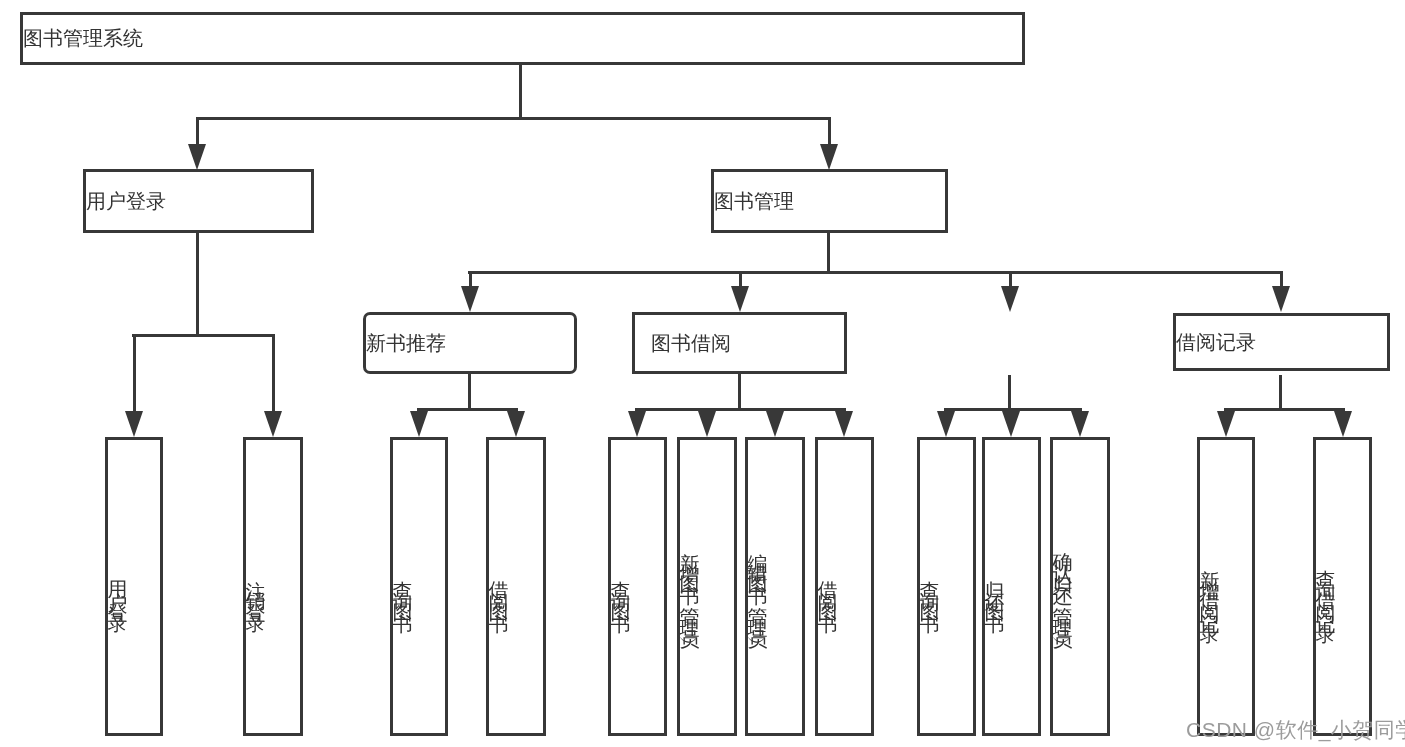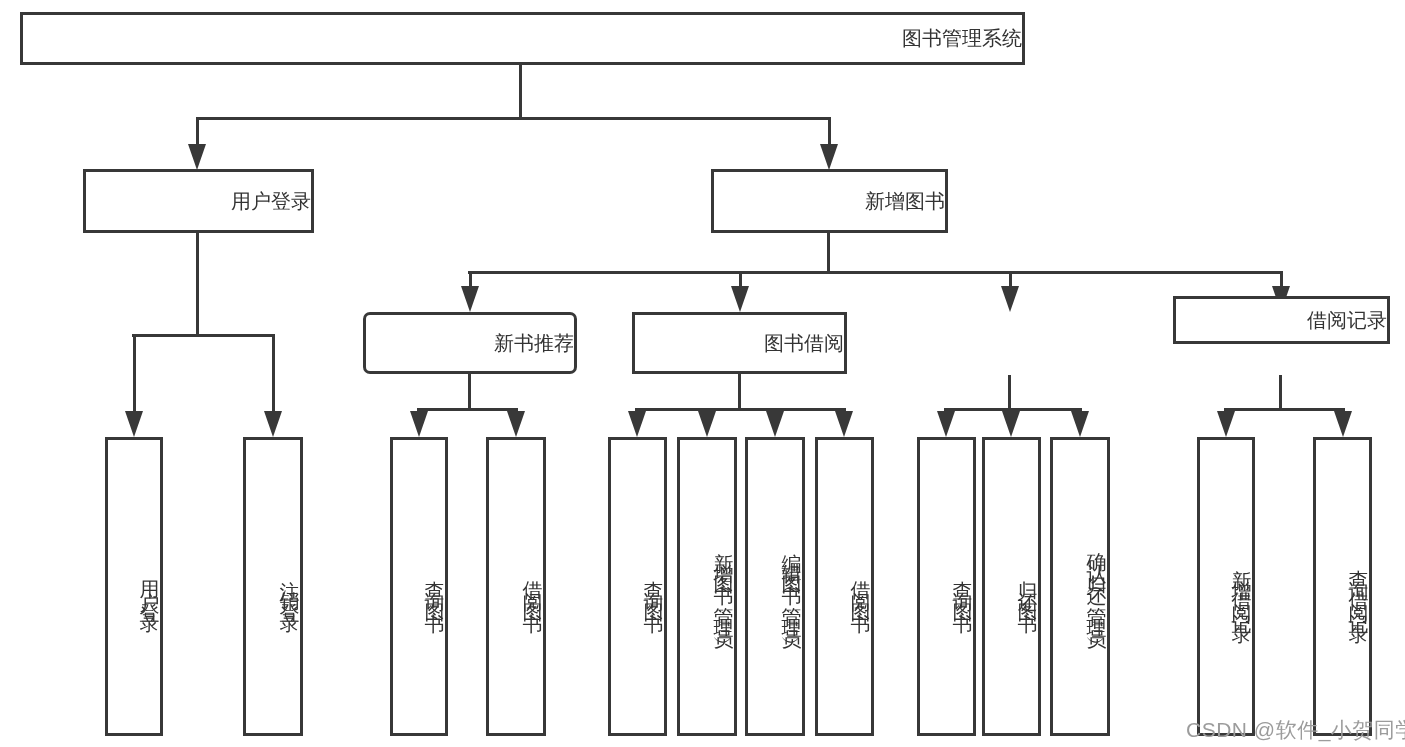--- a/index.html
+++ b/index.html
@@ -9,21 +9,21 @@
     --bg:#ffffff;
   }
   html,body{margin:0;padding:0;background:var(--bg);}
   .canvas{
     position:relative;width:1405px;height:747px;background:var(--bg);
     font-family:"Liberation Sans","DejaVu Sans",sans-serif;color:var(--text);
     overflow:hidden;
   }
   .node{
     position:absolute;box-sizing:border-box;border:3px solid var(--line);
-    background:#fff;display:flex;align-items:center;justify-content:flex-end;
+    background:#fff;display:flex;align-items:center;justify-content:flex-start;
     font-size:20px;color:var(--text);
   }
   .node .lbl{white-space:nowrap;}
   .leaf .lbl{
     writing-mode:vertical-rl;text-orientation:mixed;
     letter-spacing:11px;line-height:1;
   }
   .hline,.vline{position:absolute;background:var(--line);}
   .varrow{position:absolute;width:18px;}
   .varrow::before{
@@ -51,42 +51,42 @@
 
   <div class="vline" style="left:519px;top:65px;width:3px;height:53px;"></div>
   <div class="hline" style="left:196px;top:117px;width:634px;height:3px;"></div>
   <div class="varrow" style="left:188px;top:117px;height:53px;"></div>
   <div class="varrow" style="left:820px;top:117px;height:53px;"></div>
 
   <div class="node" style="left:83px;top:169px;width:231px;height:64px;">
     <span class="lbl">用户登录</span>
   </div>
   <div class="node" style="left:711px;top:169px;width:237px;height:64px;">
-    <span class="lbl">新增图书</span>
+    <span class="lbl">图书管理</span>
   </div>
 
   <div class="vline" style="left:196px;top:233px;width:3px;height:102px;"></div>
   <div class="hline" style="left:132px;top:334px;width:143px;height:3px;"></div>
   <div class="varrow" style="left:125px;top:334px;height:103px;"></div>
   <div class="varrow" style="left:264px;top:334px;height:103px;"></div>
 
   <div class="vline" style="left:827px;top:233px;width:3px;height:40px;"></div>
   <div class="hline" style="left:468px;top:271px;width:814px;height:3px;"></div>
   <div class="varrow" style="left:461px;top:271px;height:41px;"></div>
   <div class="varrow" style="left:731px;top:271px;height:41px;"></div>
   <div class="varrow" style="left:1001px;top:271px;height:41px;"></div>
   <div class="varrow" style="left:1272px;top:271px;height:41px;"></div>
 
   <div class="node" style="left:363px;top:312px;width:214px;height:62px;border-radius:7px;">
     <span class="lbl">新书推荐</span>
   </div>
   <div class="node" style="left:632px;top:312px;width:215px;height:62px;padding-left:16px;">
     <span class="lbl">图书借阅</span>
   </div>
-  <div class="node" style="left:1173px;top:296px;width:217px;height:48px;">
+  <div class="node" style="left:1173px;top:313px;width:217px;height:58px;">
     <span class="lbl">借阅记录</span>
   </div>
 
   <div class="vline" style="left:468px;top:374px;width:3px;height:36px;"></div>
   <div class="hline" style="left:417px;top:408px;width:101px;height:3px;"></div>
   <div class="varrow" style="left:410px;top:408px;height:29px;"></div>
   <div class="varrow" style="left:507px;top:408px;height:29px;"></div>
 
   <div class="vline" style="left:738px;top:374px;width:3px;height:36px;"></div>
   <div class="hline" style="left:635px;top:408px;width:211px;height:3px;"></div>

